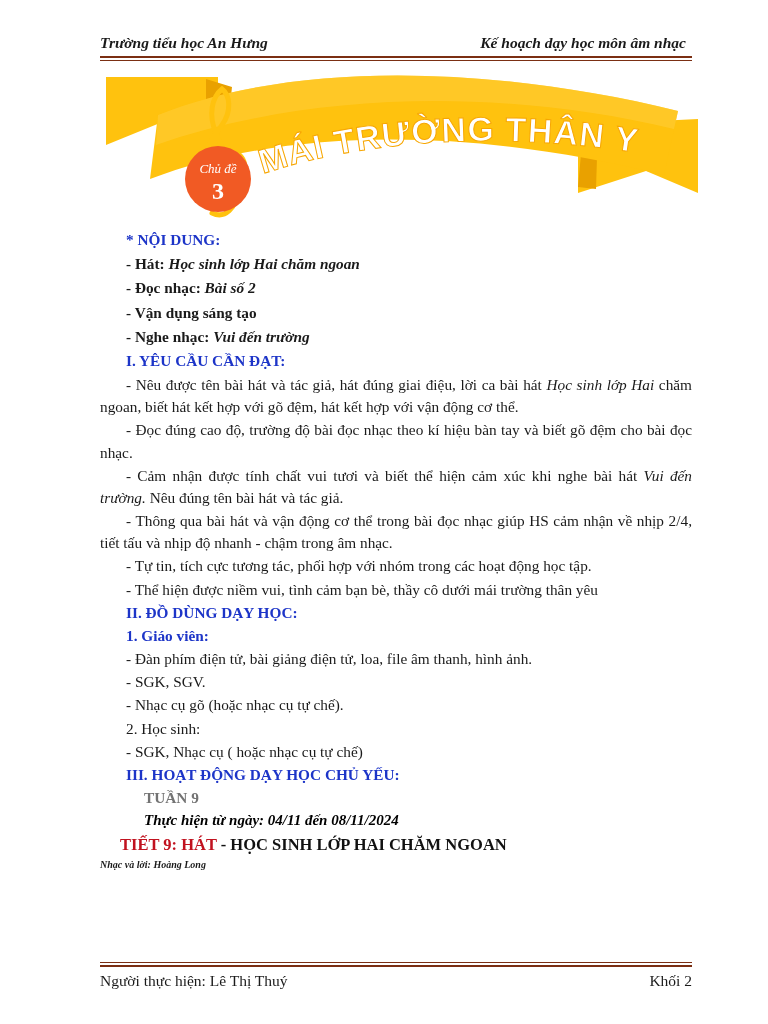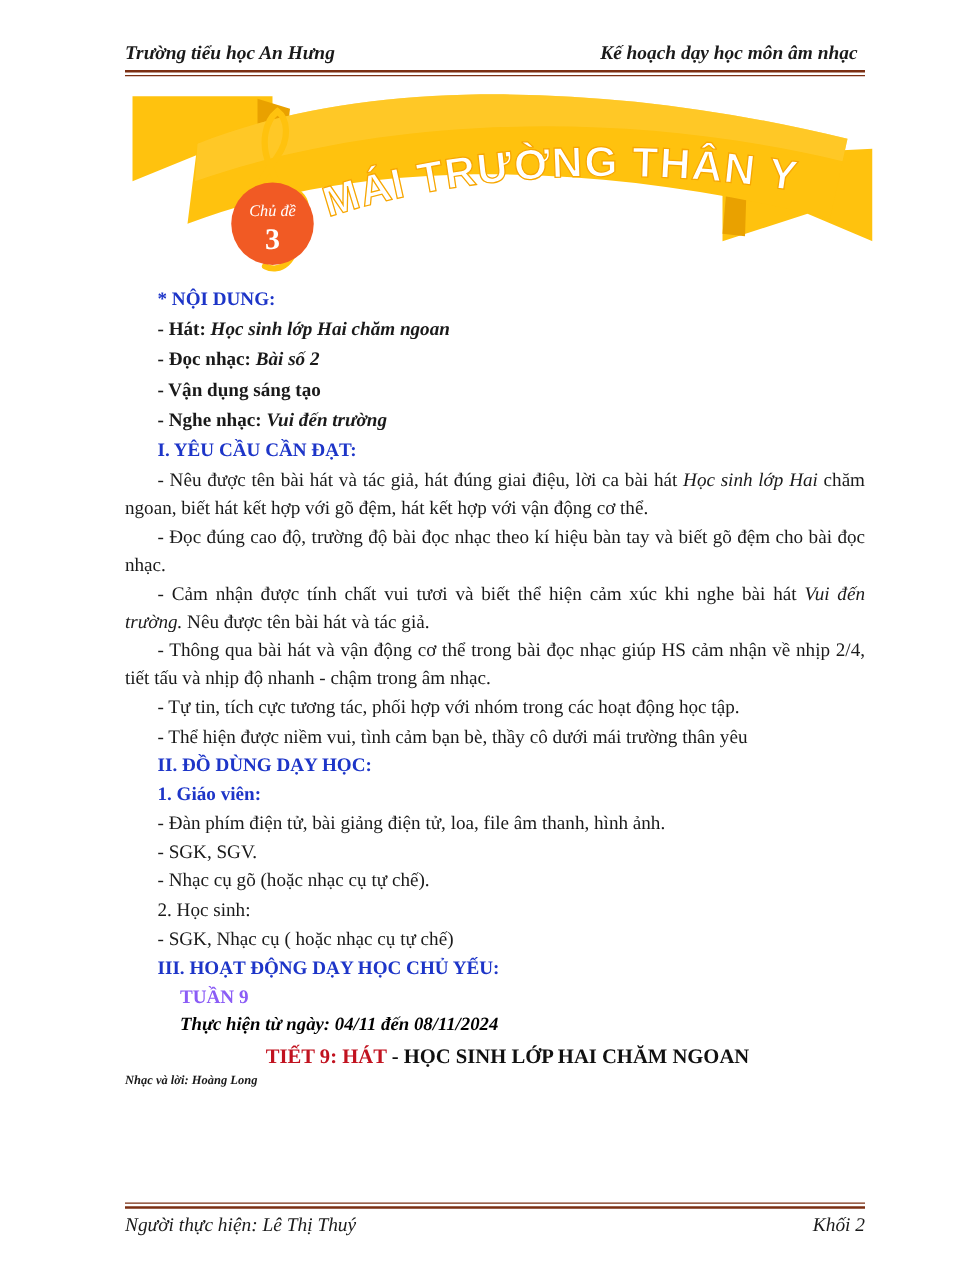--- a/index.html
+++ b/index.html
@@ -70,31 +70,30 @@
     text-align: justify;
     text-indent: 26px;
     margin-bottom: 0;
   }
 
   .list-line { padding-left: 26px; }
 
   .tuan {
     padding-left: 44px;
     font-weight: bold;
-    color: #8b5cf6;
+    color: #737373;
   }
   .thuchien {
     padding-left: 44px;
     font-style: italic;
     color: #000000;
     font-weight: bold;
     font-size: 15px;
   }
   .tiet {
-    text-align: center;
     font-weight: bold;
     font-size: 16.5px;
     color: #c1121f;
     margin-top: 4px;
     padding-left: 20px;
   }
   .tiet .black { color: #111; }
   .nhacvaloi {
     text-align: left;
     font-weight: bold;
@@ -114,21 +113,20 @@
   .rule-bottom {
     border-top: 1px solid #7b2f13;
     border-bottom: 2.5px solid #7b2f13;
     height: 2px;
     margin-bottom: 5px;
   }
   .footer-row {
     display: flex;
     justify-content: space-between;
     align-items: center;
-    font-style: italic;
     font-size: 15.5px;
   }
 </style>
 </head>
 <body>
 
 <div class="page">
 
   <div class="header-row">
     <div class="header-left">Trường tiểu học An Hưng</div>
@@ -192,21 +190,21 @@
 
     <p class="body-para">
       <span>- Nêu được tên bài hát và tác giả, hát đúng giai điệu, lời ca bài hát </span><span class="ital">Học sinh lớp Hai</span><span> chăm ngoan, biết hát kết hợp với gõ đệm, hát kết hợp với vận động cơ thể.</span>
     </p>
 
     <p class="body-para">
       <span>- Đọc đúng cao độ, trường độ bài đọc nhạc theo kí hiệu bàn tay và biết gõ đệm cho bài đọc nhạc.</span>
     </p>
 
     <p class="body-para">
-      <span>- Cảm nhận được tính chất vui tươi và biết thể hiện cảm xúc khi nghe bài hát </span><span class="ital">Vui đến trường.</span><span> Nêu được tên bài hát và tác giả.</span>
+      <span>- Cảm nhận được tính chất vui tươi và biết thể hiện cảm xúc khi nghe bài hát </span><span class="ital">Vui đến trường.</span><span> Nêu đúng tên bài hát và tác giả.</span>
     </p>
 
     <p class="body-para">
       <span>- Thông qua bài hát và vận động cơ thể trong bài đọc nhạc giúp HS cảm nhận về nhịp 2/4, tiết tấu và nhịp độ nhanh - chậm trong âm nhạc.</span>
     </p>
 
     <p class="body-para">
       <span>-  Tự tin, tích cực tương tác, phối hợp với nhóm trong các hoạt động học tập.</span>
     </p>
 

